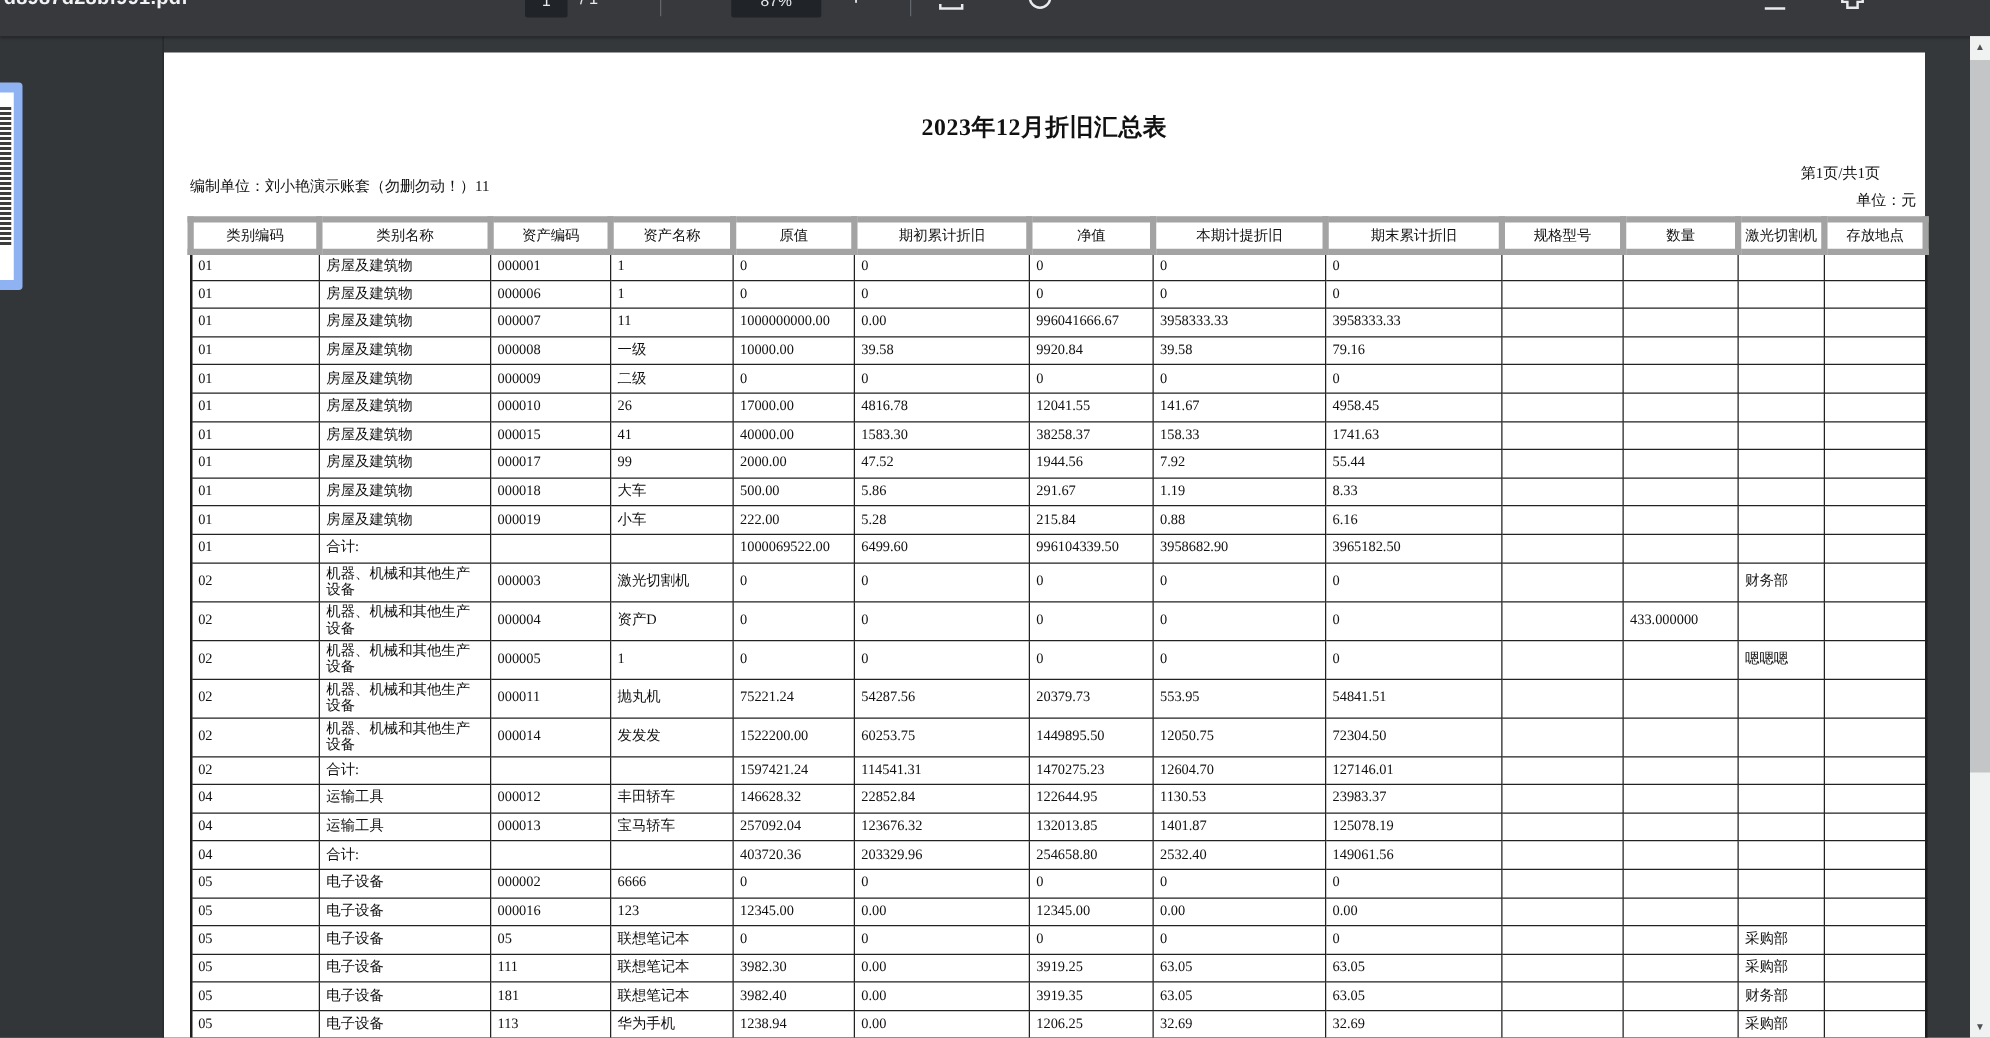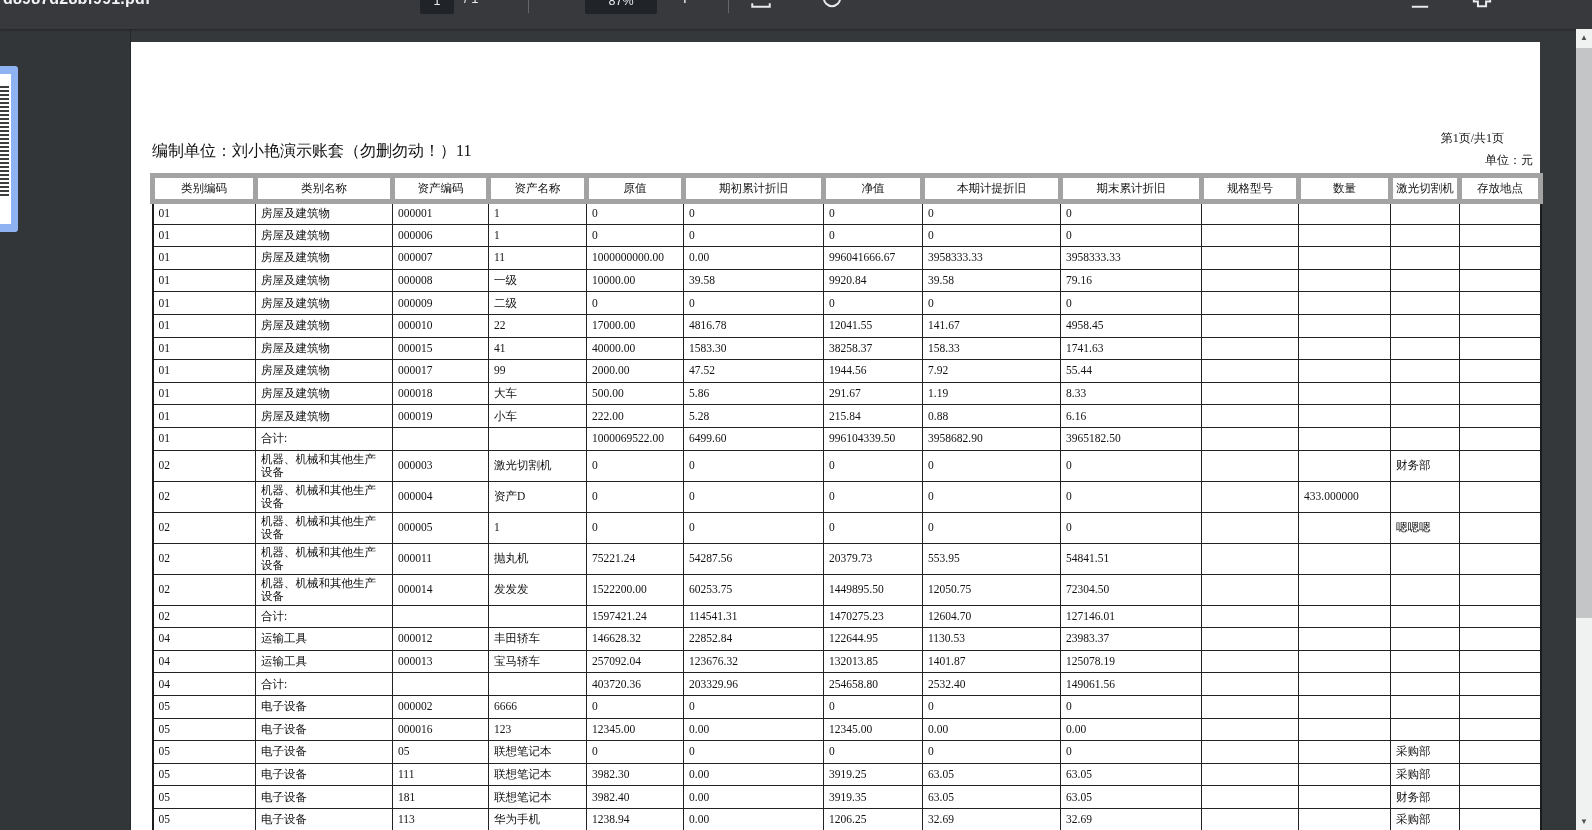--- a/index.html
+++ b/index.html
@@ -29,21 +29,21 @@
   .thumb-page{position:absolute;left:7px;top:8px;right:7px;bottom:8px;background:#ffffff;}
   .thumb-rows{position:absolute;left:2px;right:2px;top:10px;height:112px;
     background:repeating-linear-gradient(to bottom,#fdfdfd 0,#fdfdfd 2px,#3c3c3c 2px,#3c3c3c 4px);}
 
   
   .viewer{position:absolute;left:131px;top:29px;width:1445px;height:801px;overflow:hidden;}
   .page{position:absolute;left:0;top:13px;width:1409px;height:900px;background:#ffffff;
     color:#111;font-family:"Liberation Serif","DejaVu Serif",serif;}
   .doc-title{position:absolute;left:0;top:47px;width:100%;text-align:center;
     font-size:19px;font-weight:bold;letter-spacing:.5px;}
-  .meta-left{position:absolute;left:21px;top:99px;font-size:16px;}
+  .meta-left{position:absolute;left:21px;top:99px;font-size:12px;}
   .meta-pages{position:absolute;right:36px;top:88px;font-size:12px;}
   .meta-unit{position:absolute;right:7px;top:110px;font-size:12px;}
 
   
   .tblwrap{position:absolute;left:19px;top:131px;width:1388px;}
   table.tbl{border-collapse:collapse;table-layout:fixed;width:1388px;
     font-size:11.5px;border:2px solid #1c1c1c;}
   .tbl th{border:5px solid #a3a3a3;font-weight:normal;height:21px;padding:0 2px;
     text-align:center;font-size:11.5px;}
   .tbl td{border:1px solid #222;padding:2px 5px;line-height:13px;
@@ -107,20 +107,21 @@
 <div class="sidebar">
   <div class="thumb">
     <div class="thumb-page">
       <div class="thumb-rows"></div>
     </div>
   </div>
 </div>
 
 <div class="viewer">
   <div class="page">
+    <div class="doc-title">2023年12月折旧汇总表</div>
     <div class="meta-left">编制单位：刘小艳演示账套（勿删勿动！）11</div>
     <div class="meta-pages">第1页/共1页</div>
     <div class="meta-unit">单位：元</div>
 
     <div class="tblwrap">
       <table class="tbl">
         <colgroup>
           <col style="width:103px">
             <col style="width:137px">
             <col style="width:96px">
@@ -225,21 +226,21 @@
               <td>0</td>
               <td></td>
               <td></td>
               <td></td>
               <td></td>
             </tr>
             <tr>
               <td>01</td>
               <td>房屋及建筑物</td>
               <td>000010</td>
-              <td>22</td>
+              <td>26</td>
               <td>17000.00</td>
               <td>4816.78</td>
               <td>12041.55</td>
               <td>141.67</td>
               <td>4958.45</td>
               <td></td>
               <td></td>
               <td></td>
               <td></td>
             </tr>

